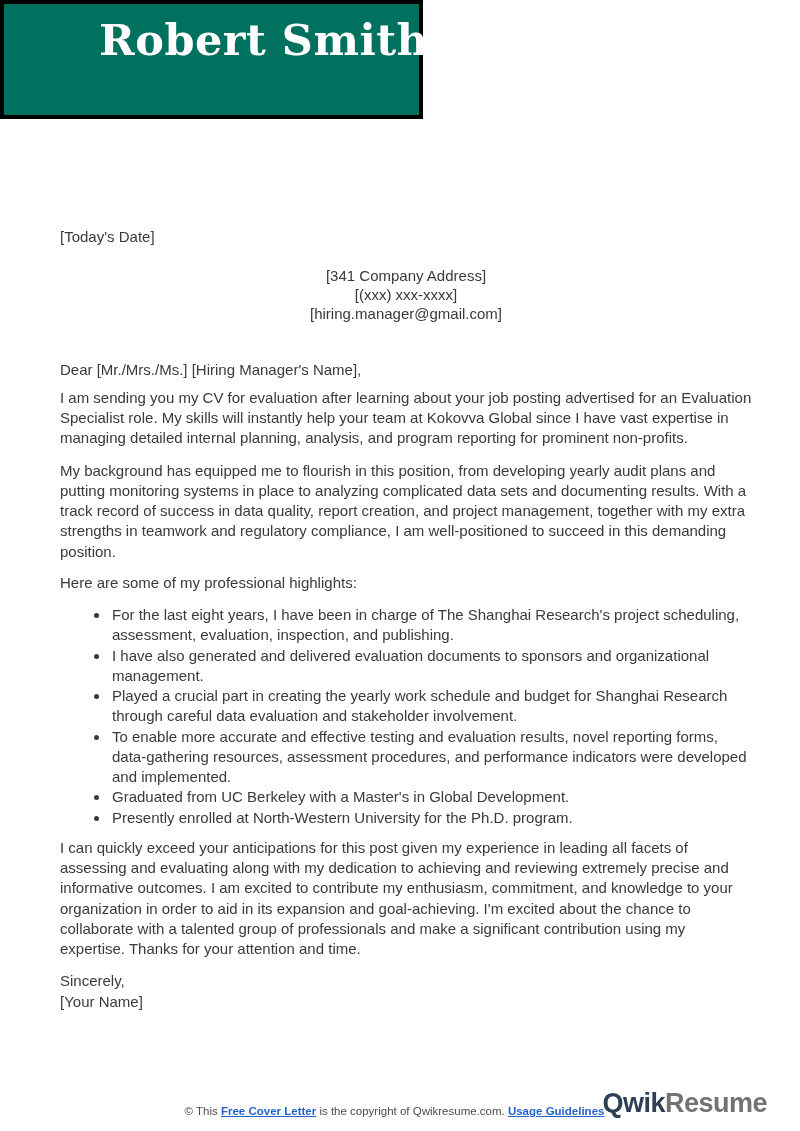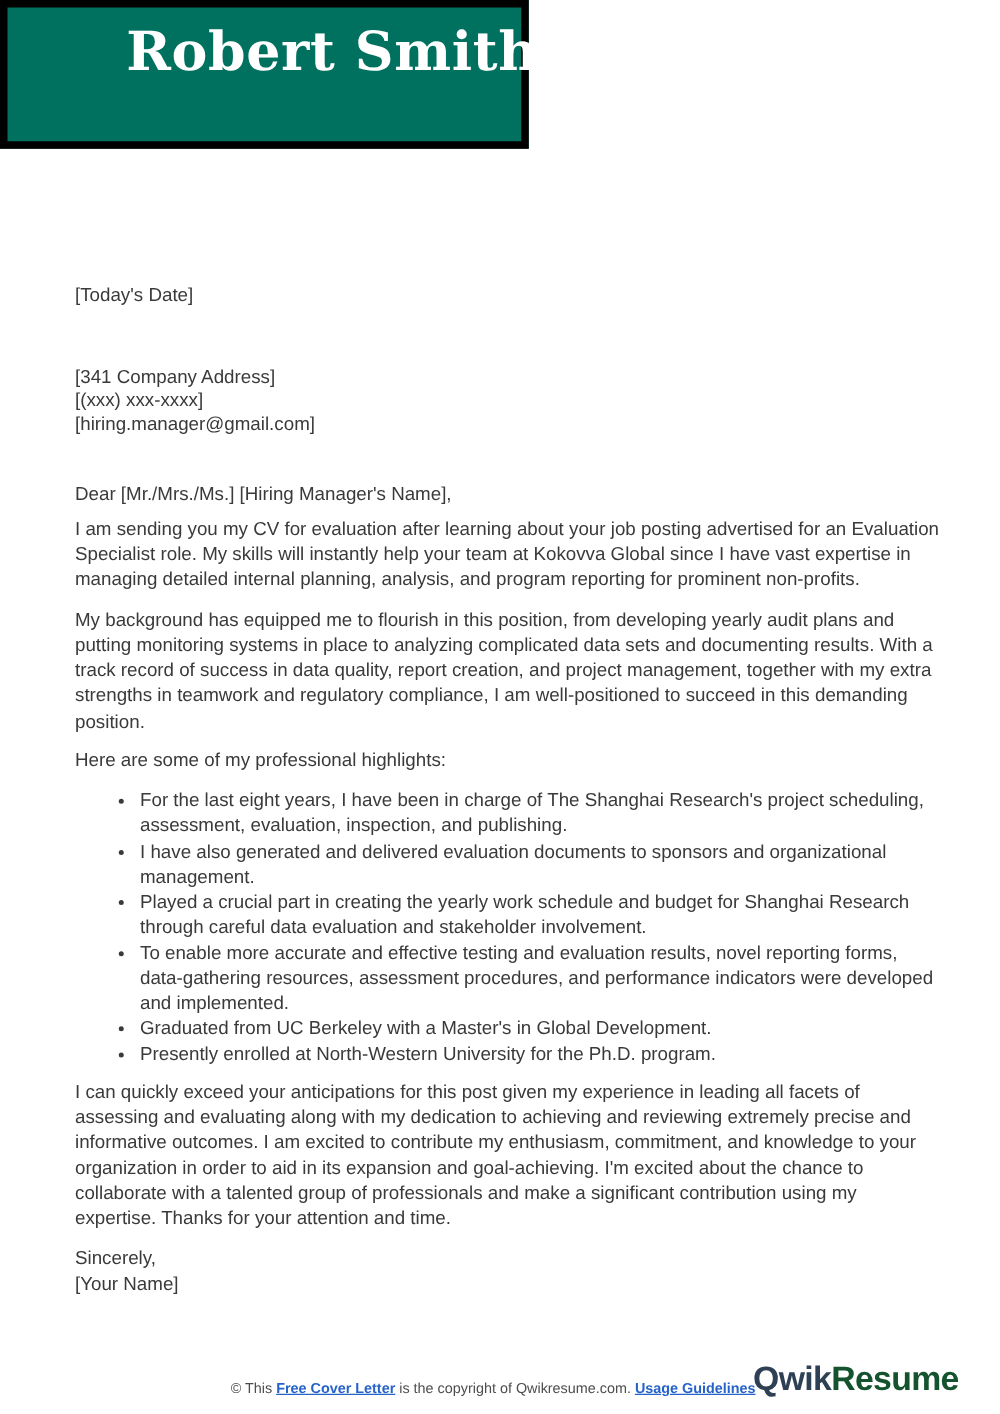--- a/index.html
+++ b/index.html
@@ -13,21 +13,21 @@
     font-size: 15px;
     line-height: 1.35;
     color: #3a3a3a;
     overflow: hidden;
   }
   
   .header-block {
     width: 423px;
     height: 119px;
     background: #00705f;
-    border: 6px solid #000000;
+    border: 4px solid #000000;
     text-align: center;
     padding-left: 95px;
     color: #ffffff;
     font-family: "DejaVu Serif", "Liberation Serif", serif;
   }
   .header-name {
     font-size: 43px;
     font-weight: bold;
     line-height: 1;
     padding-top: 15px;
@@ -37,21 +37,21 @@
   .header-title {
     font-size: 27px;
     font-weight: bold;
     line-height: 1;
     margin-top: 13px;
     white-space: nowrap;
   }
   
   .content { margin-left: 60px; width: 692px; }
   .date-line { margin-top: 108px; }
-  .address-block { margin-top: 46px; line-height: 1.25; }
+  .address-block { margin-top: 20px; line-height: 1.25; text-align: center; }
   .salutation { margin-top: 36px; }
   .para-1 { margin-top: 8px; }
   .para-2 { margin-top: 12px; }
   .para-3 { margin-top: 11px; }
   .highlights-list { margin-top: 12px; padding-left: 50px; }
   .highlights-list li { padding-left: 2px; }
   .closing-para { margin-top: 10px; }
   .signoff-block { margin-top: 12px; }
   
   .footer {
@@ -77,21 +77,21 @@
     position: absolute;
     right: 33px;
     bottom: -2px;
     font-size: 27px;
     font-weight: bold;
     letter-spacing: -0.5px;
     font-family: "Liberation Sans", sans-serif;
     white-space: nowrap;
   }
   .logo-qwik { color: #2e4154; }
-  .logo-resume { color: #14532d; }
+  .logo-resume { color: #737373; }
 </style>
 </head>
 <body>
 
 <div class="page">
 
   <div class="header-block">
     <div class="header-name">Robert Smith</div>
   </div>
 

